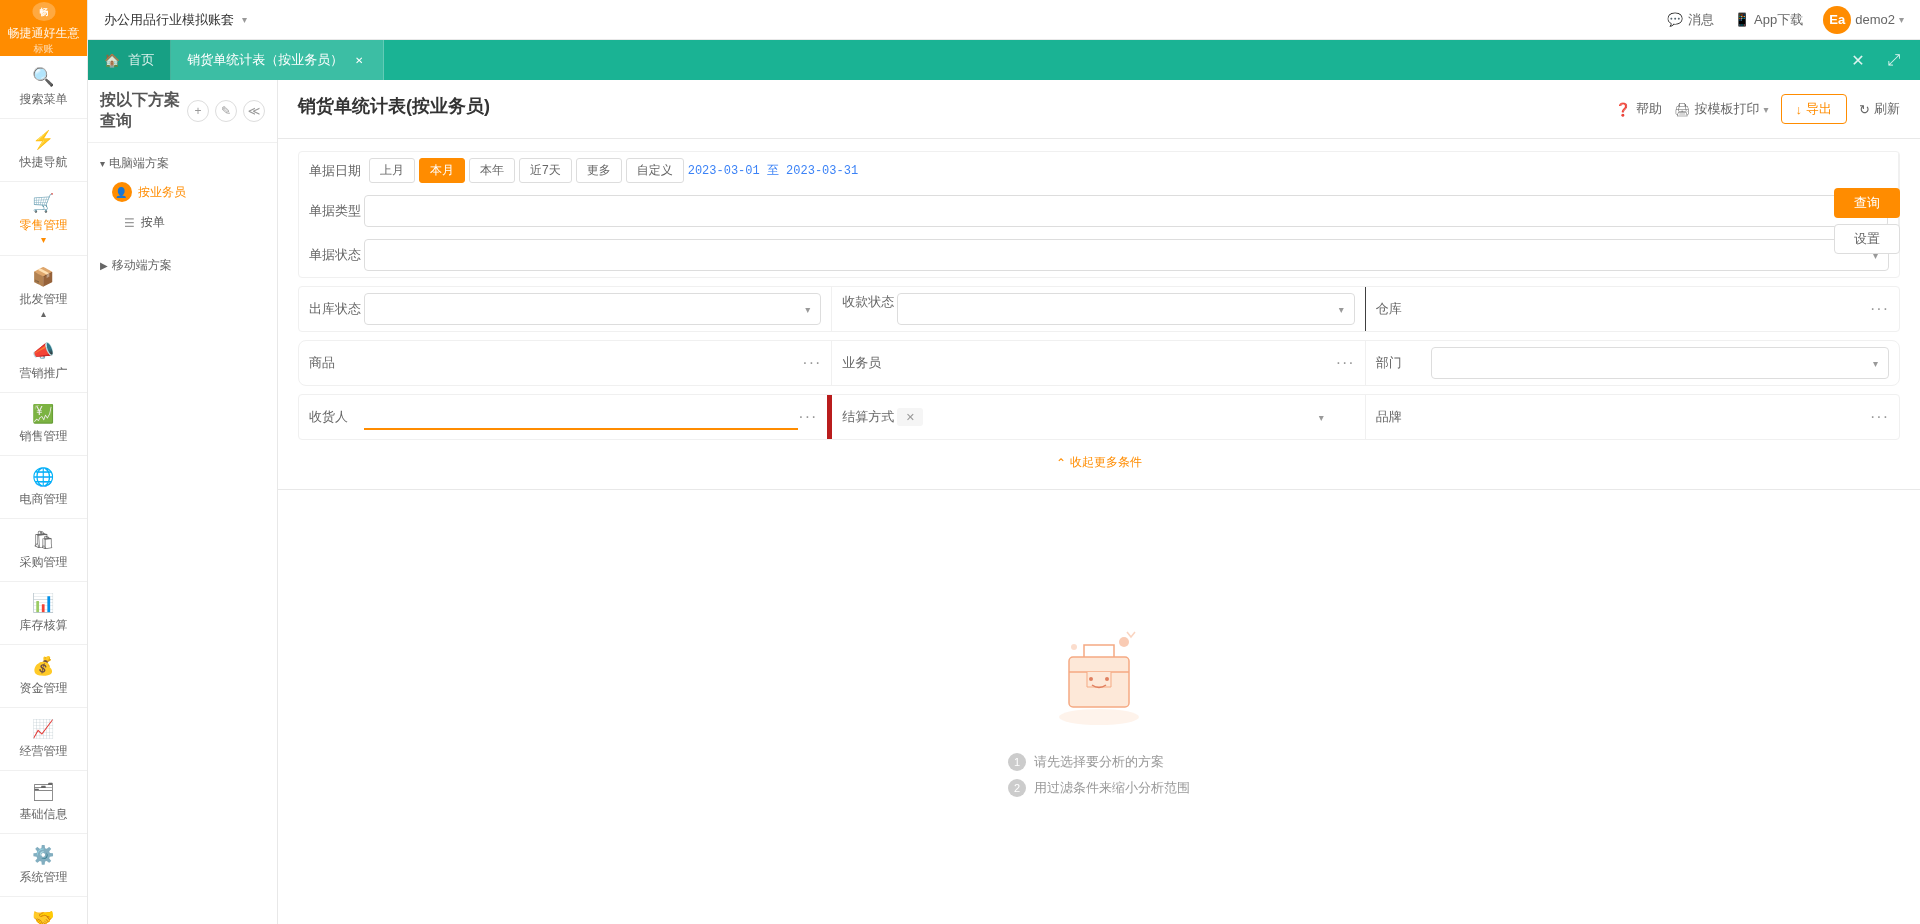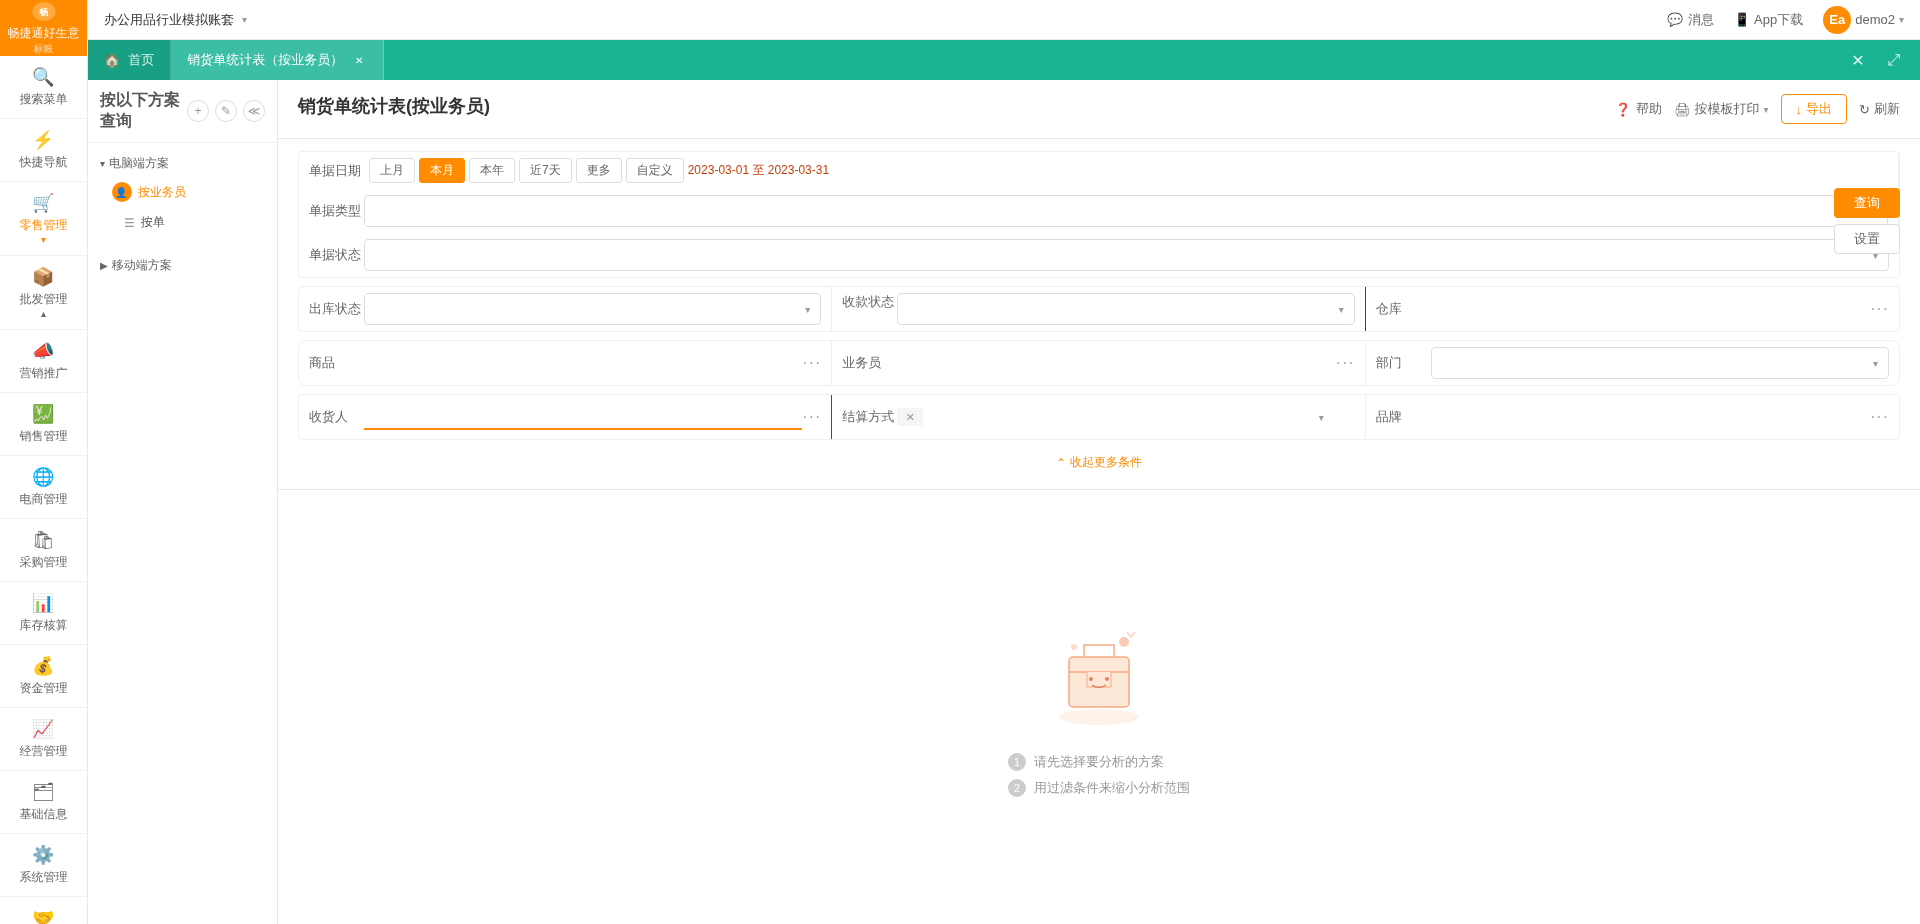--- a/index.html
+++ b/index.html
@@ -316,21 +316,21 @@
       color: #666;
       font-size: 12px;
       background: #fff;
     }
     .date-btn.active {
       background: #ff8c00;
       color: #fff;
       border-color: #ff8c00;
       text-align: right;
     }
-    .date-range-text { color: #c2410c; font-size: 12px; }
+    .date-range-text { color: #3b82f6; font-size: 12px; font-family: Liberation Mono, monospace; }
     .select-control {
       border: 1px solid #ddd;
       border-radius: 4px;
       padding: 5px 10px;
       color: #333;
       font-size: 13px;
       background: #fff;
       cursor: pointer;
       display: flex;
       align-items: center;
@@ -691,21 +691,21 @@
           <div style="display:flex;align-items:center;padding:6px 10px;">
             <span style="color:#666;font-size:13px;white-space:nowrap;min-width:55px;">部门</span>
             <div class="select-control" style="flex:1;">
               <span></span>
               <span class="select-arrow">▾</span>
             </div>
           </div>
         </div>
 
         <div style="display:grid;grid-template-columns:1fr 1fr 1fr;gap:0;border:1px solid #f0f0f0;border-radius:4px;margin-bottom:8px;overflow:hidden;">
-          <div style="display:flex;align-items:center;padding:6px 10px;border-right:1px solid #b91c1c;">
+          <div style="display:flex;align-items:center;padding:6px 10px;border-right:5px solid #b91c1c;">
             <span style="color:#666;font-size:13px;white-space:nowrap;min-width:55px;">收货人</span>
             <div style="flex:1;">
               <input class="input-control" type="text" value="" style="">
             </div>
             <span class="select-dots">···</span>
           </div>
           <div style="display:flex;align-items:center;padding:6px 10px;border-right:1px solid #f0f0f0;">
             <span style="color:#666;font-size:13px;white-space:nowrap;min-width:55px;">结算方式</span>
             <div style="flex:1;display:flex;align-items:center;gap:6px;">
               <div class="tag-with-x">

